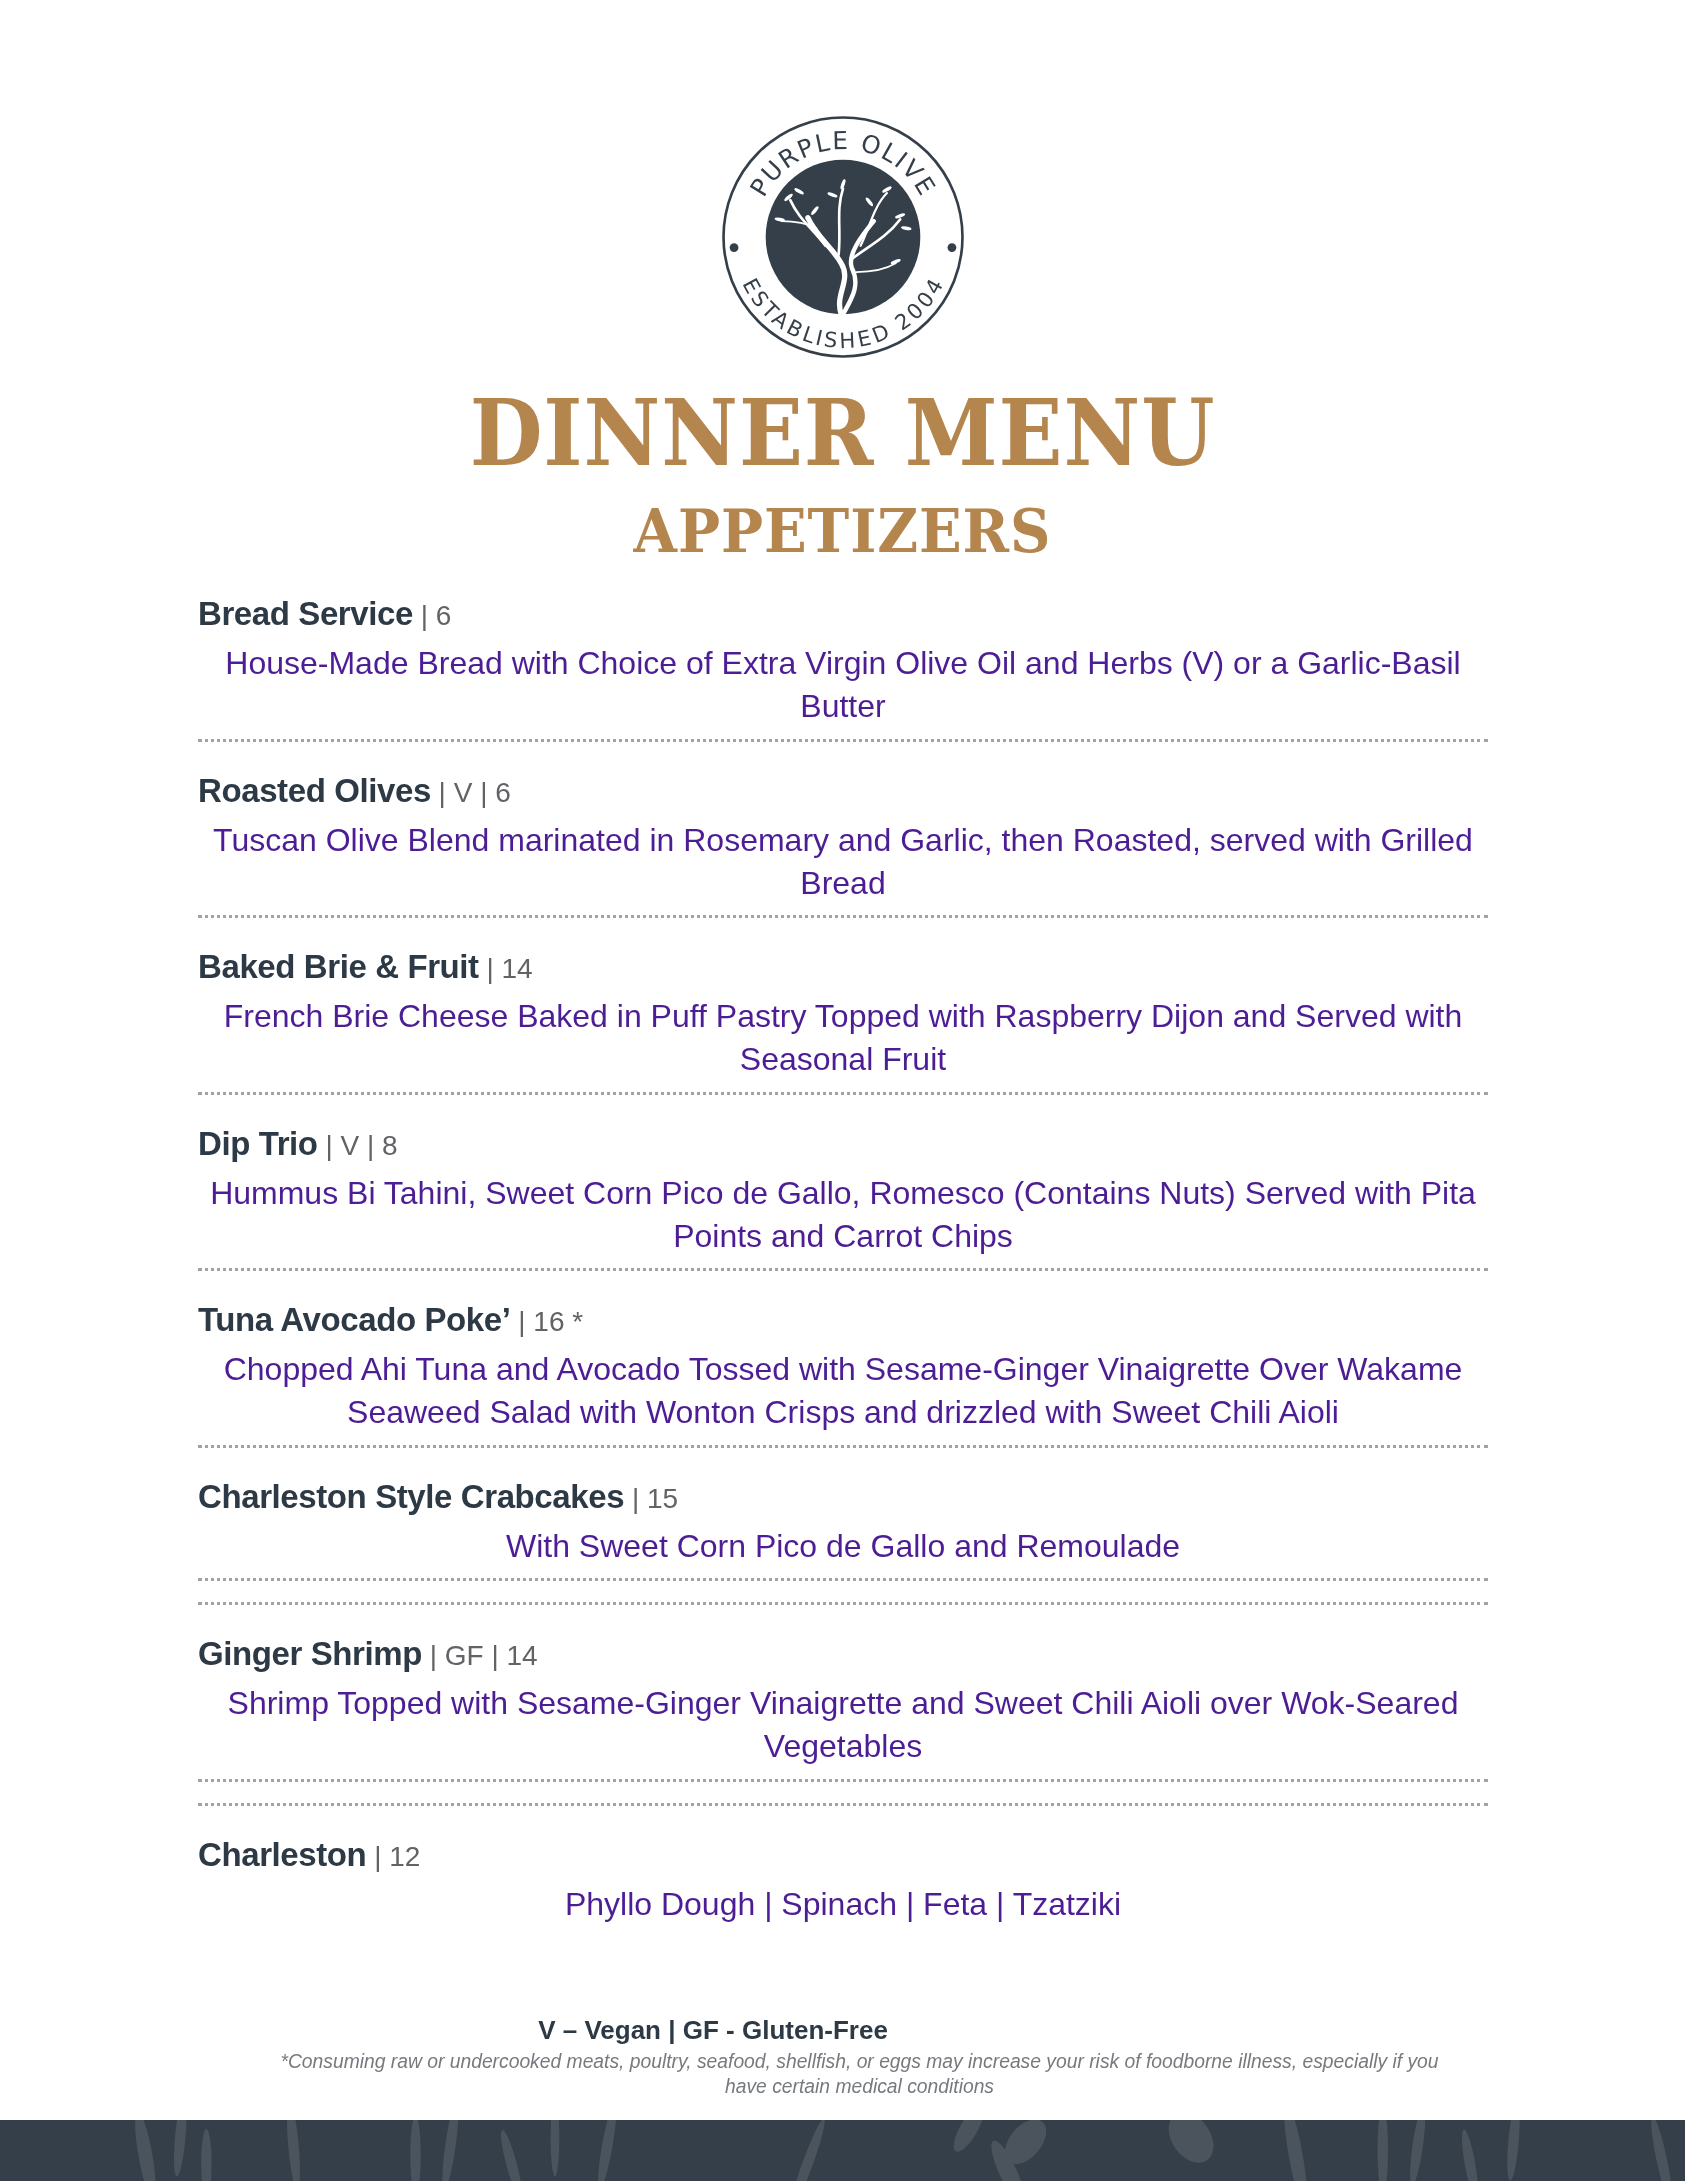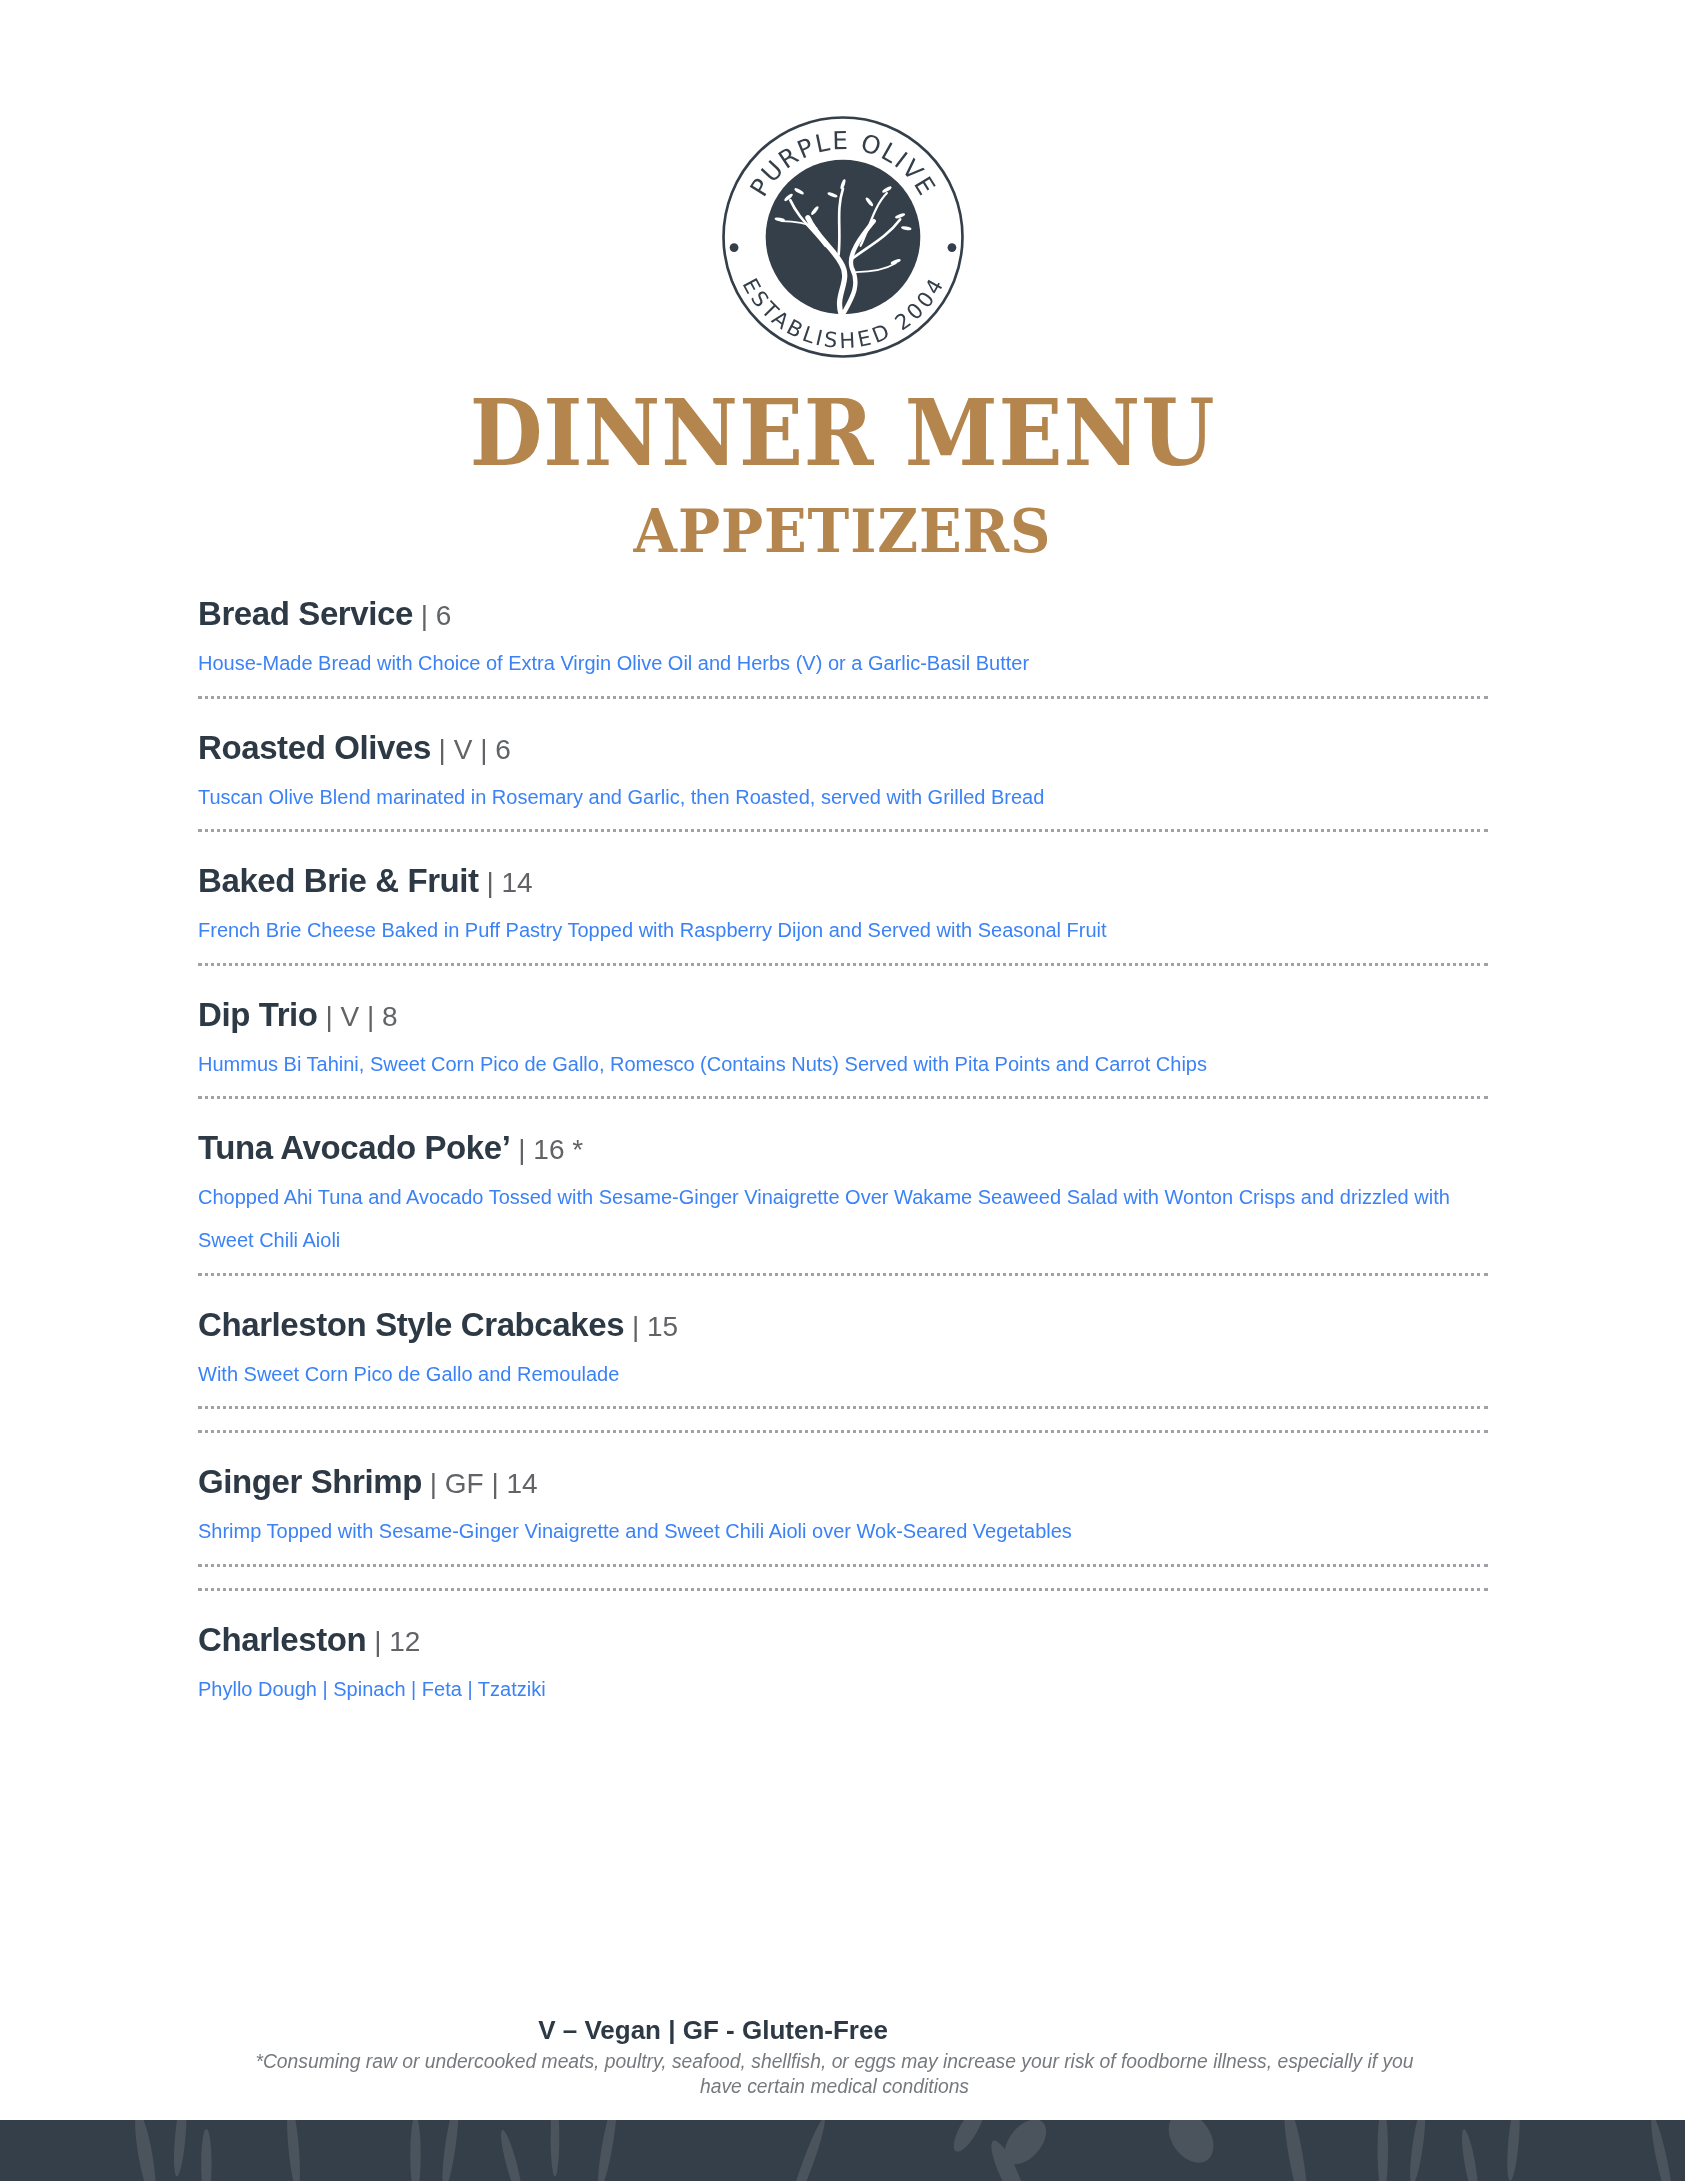--- a/index.html
+++ b/index.html
@@ -15,31 +15,31 @@
     letter-spacing: 0.9px;
   }
   .title.main { top: 390px; font-size: 84px; line-height: 88px; transform: scaleY(1.08); }
   .title.sub { top: 500px; font-size: 56px; line-height: 61px; transform: scaleY(1.08); }
 
   .menu { position: absolute; left: 198px; top: 586px; width: 1290px; }
   .item { position: relative; }
   .item-head { font-size: 33px; line-height: 56px; height: 56px; white-space: nowrap; }
   .item-name { font-weight: bold; color: #2d3a45; letter-spacing: -0.4px; }
   .item-meta { color: #616366; font-size: 28px; }
-  .item-desc { font-size: 20px; line-height: 43px; color: #3b82f6; }
+  .item-desc { font-size: 32px; line-height: 43px; color: #4c1d95; text-align: center; }
   .divider {
     height: 0; border-top: 3.5px dotted #9fa3a7; margin: 10.5px 0 21px 0;
   }
 
   .legend {
     position: absolute; left: 0; top: 2013px; width: 1426px; text-align: center;
     font-weight: bold; font-size: 26px; color: #2d3a45; line-height: 35px;
   }
   .disclaimer {
-    position: absolute; left: 255px; top: 2050px; width: 1159px; text-align: center;
+    position: absolute; left: 280px; top: 2050px; width: 1159px; text-align: center;
     font-style: italic; font-size: 19.3px; line-height: 24.6px; color: #767a7e;
   }
 
   .footer-band { position: absolute; left: 0; top: 2120px; width: 1685px; height: 61px; background: #343f49; overflow: hidden; }
   .footer-band svg { display: block; }
 </style>
 </head>
 <body>
 
 <div class="logo-wrap">

